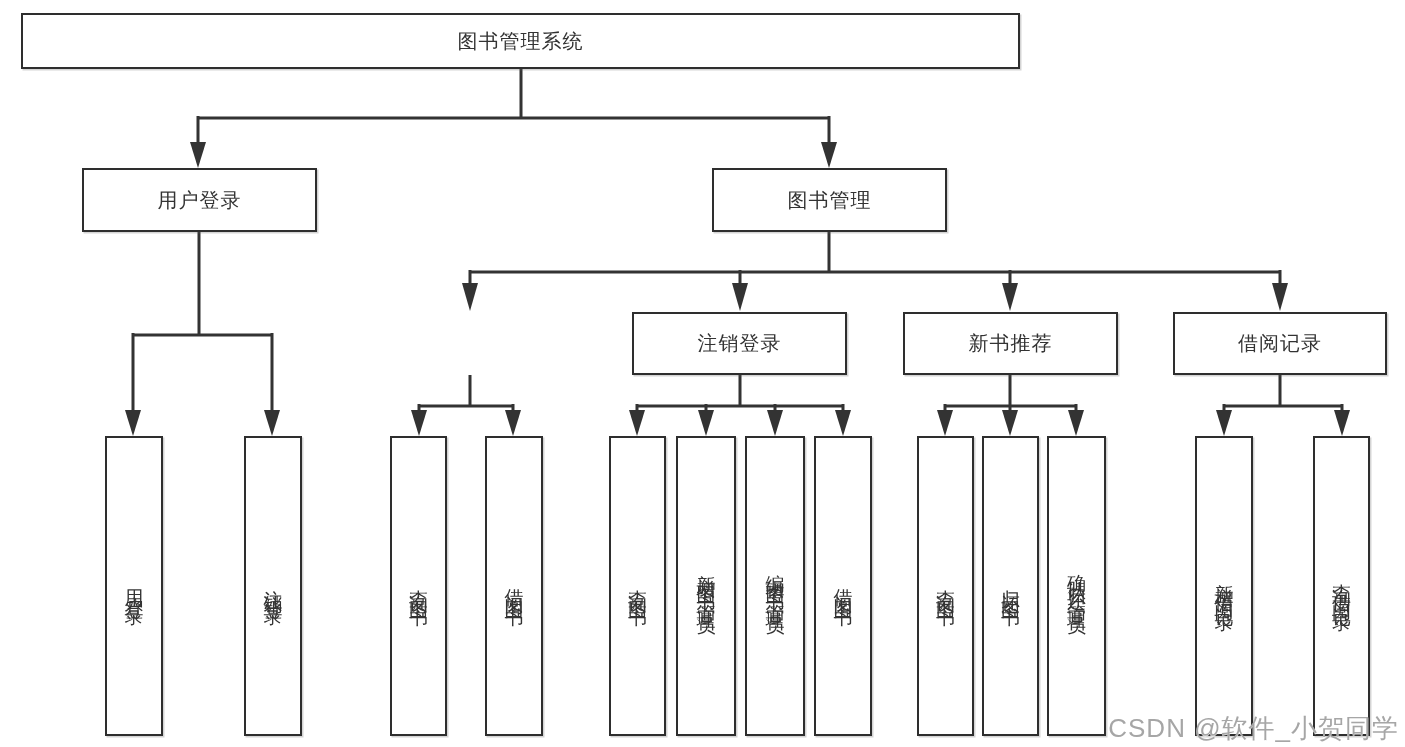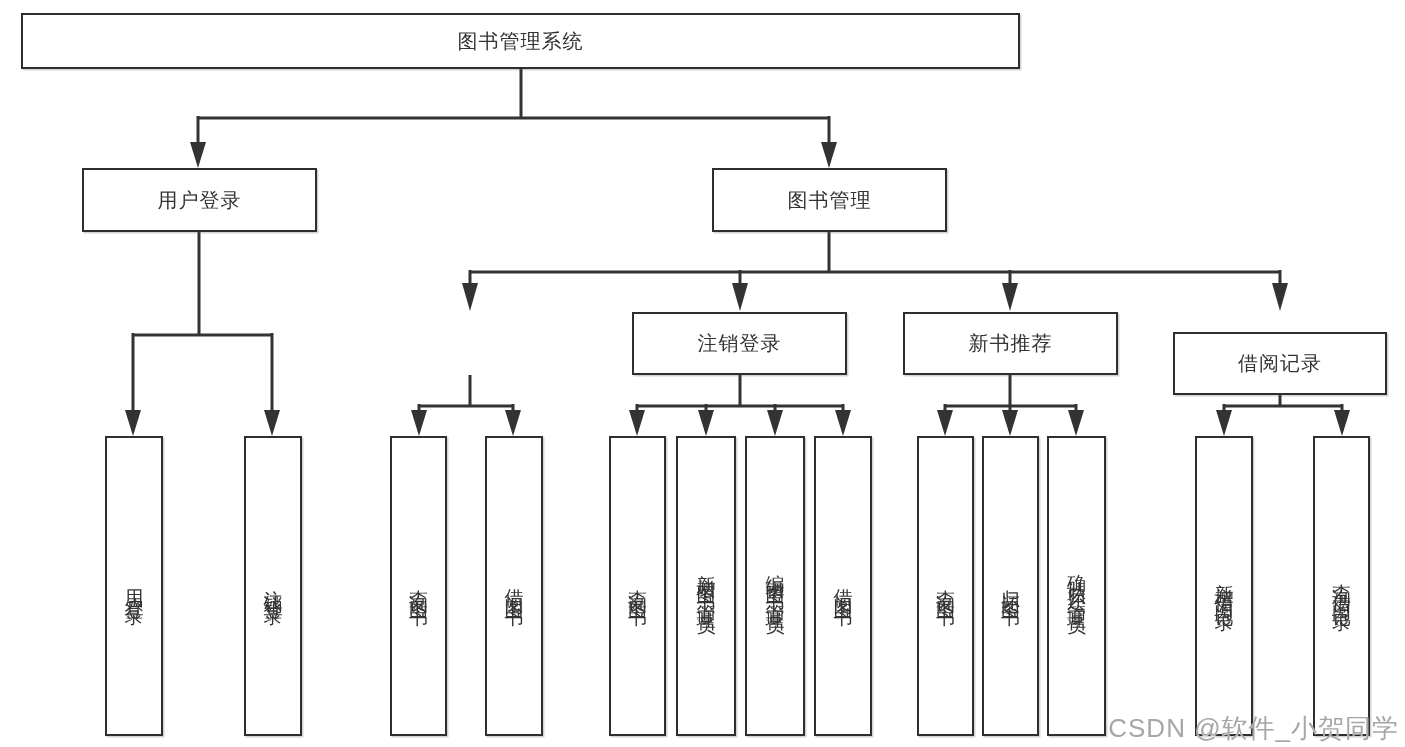--- a/index.html
+++ b/index.html
@@ -108,21 +108,21 @@
   <div class="node hbox" style="left:712px;top:168px;width:235px;height:64px;">
     <span>图书管理</span>
   </div>
 
   <div class="node hbox" style="left:632px;top:312px;width:215px;height:63px;">
     <span>注销登录</span>
   </div>
   <div class="node hbox" style="left:903px;top:312px;width:215px;height:63px;">
     <span>新书推荐</span>
   </div>
-  <div class="node hbox" style="left:1173px;top:312px;width:214px;height:63px;margin-top:20px;">
+  <div class="node hbox" style="left:1173px;top:312px;width:214px;height:63px;">
     <span>借阅记录</span>
   </div>
 
   <div class="node vbox" style="left:105px;width:58px;">
     <span class="vlbl">用户登录</span>
   </div>
   <div class="node vbox" style="left:244px;width:58px;">
     <span class="vlbl">注销登录</span>
   </div>
 

